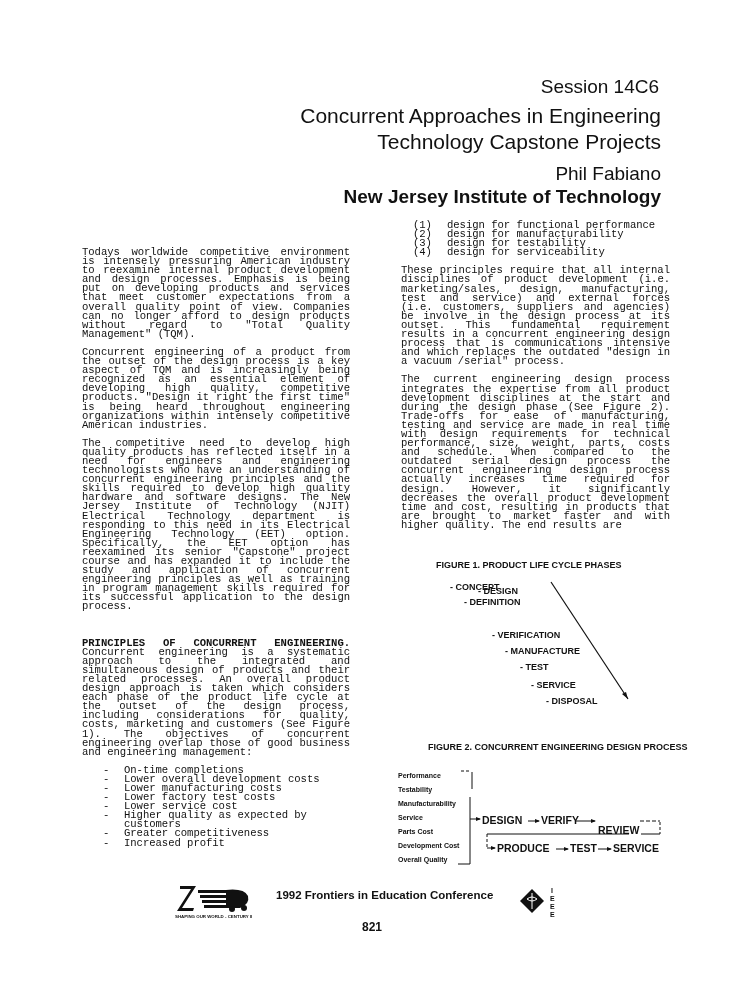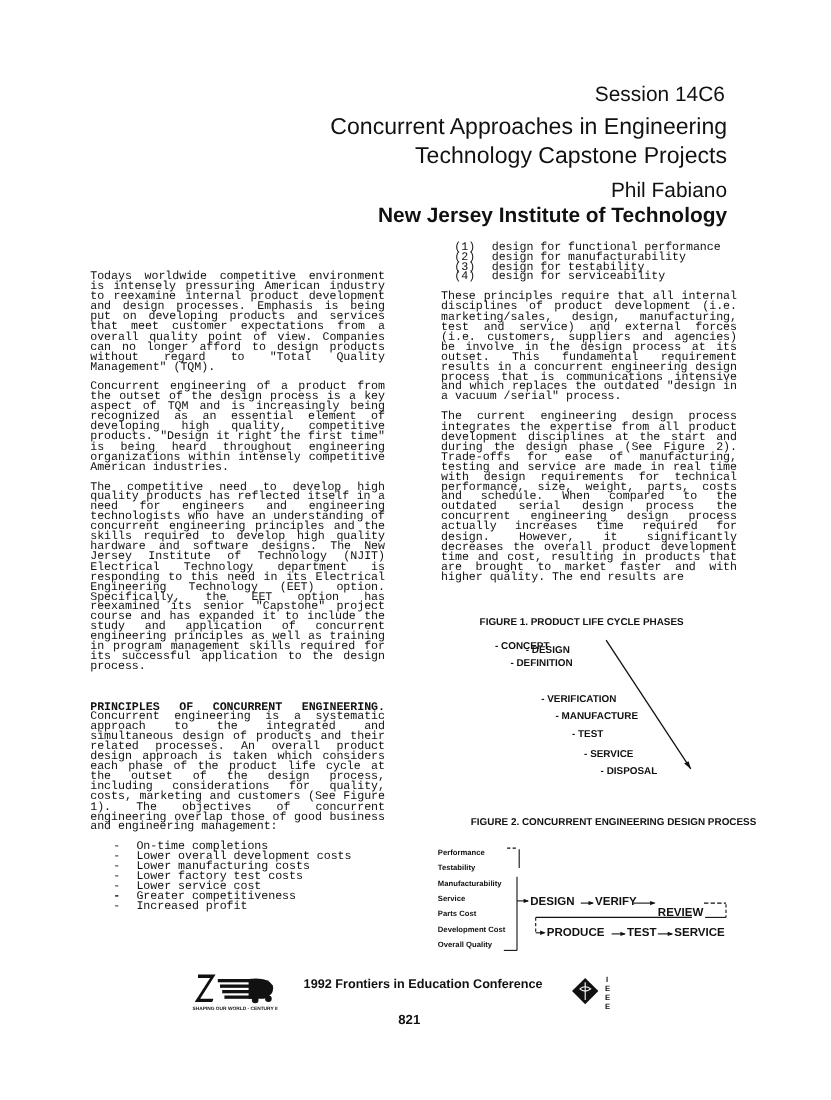--- a/index.html
+++ b/index.html
@@ -55,21 +55,21 @@
   <p>Todays worldwide competitive environment is intensely pressuring American industry to reexamine internal product development and design processes. Emphasis is being put on developing products and services that meet customer expectations from a overall quality point of view. Companies can no longer afford to design products without regard to "Total Quality Management" (TQM).</p>
   <p>Concurrent engineering of a product from the outset of the design process is a key aspect of TQM and is increasingly being recognized as an essential element of developing high quality, competitive products. "Design it right the first time" is being heard throughout engineering organizations within intensely competitive American industries.</p>
   <p style="margin-bottom:27px">The competitive need to develop high quality products has reflected itself in a need for engineers and engineering technologists who have an understanding of concurrent engineering principles and the skills required to develop high quality hardware and software designs. The New Jersey Institute of Technology (NJIT) Electrical Technology department is responding to this need in its Electrical Engineering Technology (EET) option. Specifically, the EET option has reexamined its senior "Capstone" project course and has expanded it to include the study and application of concurrent engineering principles as well as training in program management skills required for its successful application to the design process.</p>
   <p><span class="heading-inline">PRINCIPLES OF CONCURRENT ENGINEERING.</span> <span>Concurrent engineering is a systematic approach to the integrated and simultaneous design of products and their related processes. An overall product design approach is taken which considers each phase of the product life cycle at the outset of the design process, including considerations for quality, costs, marketing and customers (See Figure 1). The objectives of concurrent engineering overlap those of good business and engineering management:</span></p>
   <ul class="objlist">
     <li><span class="dash">-</span><span>On-time completions</span></li>
     <li><span class="dash">-</span><span>Lower overall development costs</span></li>
     <li><span class="dash">-</span><span>Lower manufacturing costs</span></li>
     <li><span class="dash">-</span><span>Lower factory test costs</span></li>
     <li><span class="dash">-</span><span>Lower service cost</span></li>
-    <li><span class="dash">-</span></li>
+    <li><span class="dash">-</span><span>Higher quality as expected by customers</span></li>
     <li><span class="dash">-</span><span>Greater competitiveness</span></li>
     <li><span class="dash">-</span><span>Increased profit</span></li>
   </ul>
 </div>
 
 <div class="abs col mono" id="right-col">
   <ul class="numlist">
     <li><span class="num">(1)</span><span>design for functional performance</span></li>
     <li><span class="num">(2)</span><span>design for manufacturability</span></li>
     <li><span class="num">(3)</span><span>design for testability</span></li>

